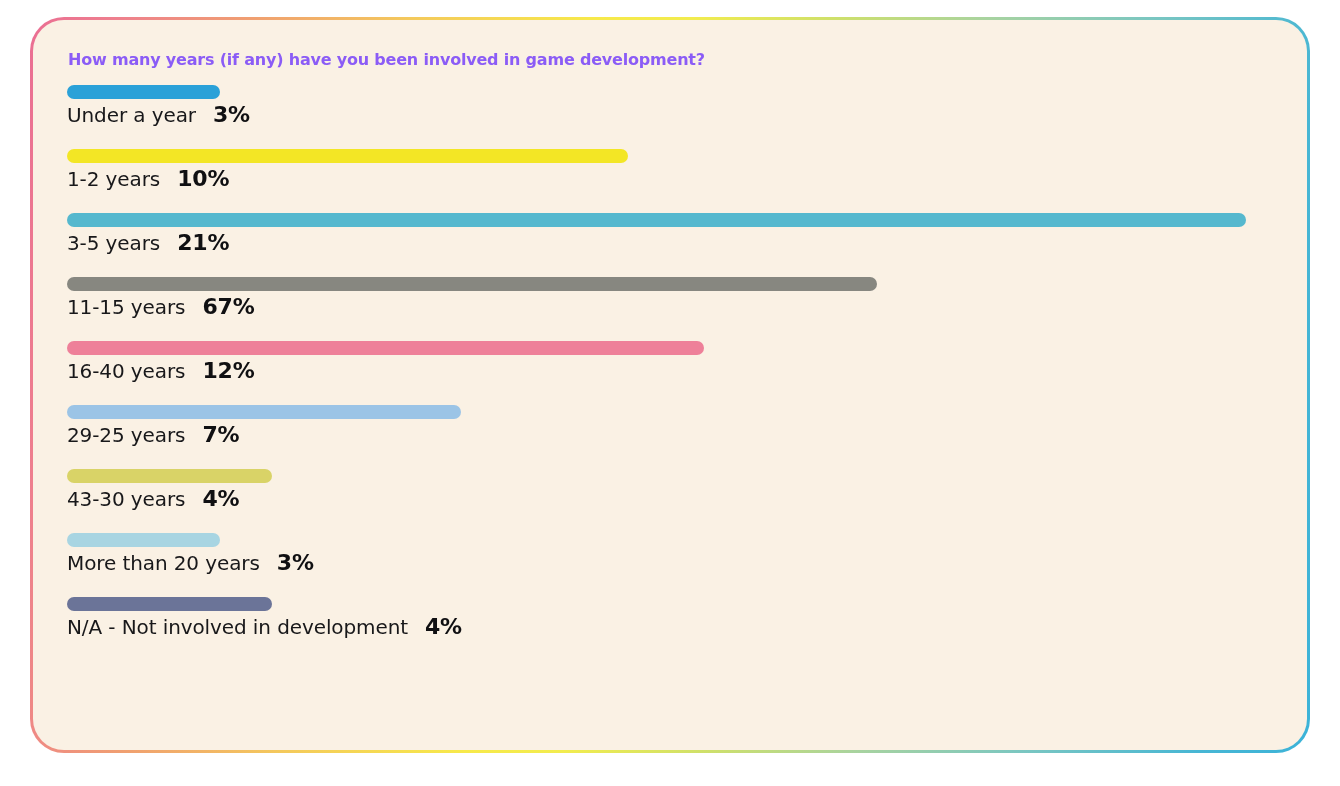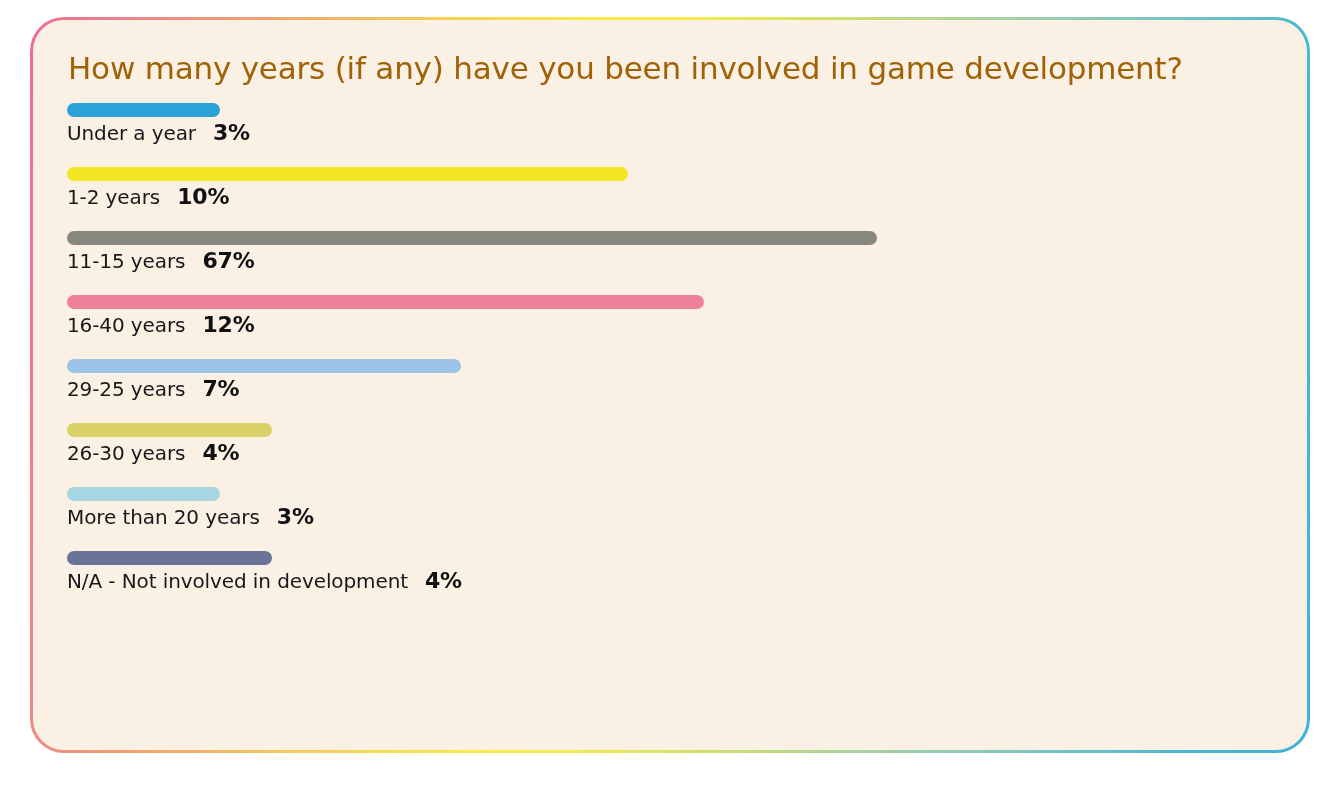--- a/index.html
+++ b/index.html
@@ -43,23 +43,23 @@
     height: 100%;
     border-radius: 31px;
     background: #faf1e4;
     box-sizing: border-box;
     padding: 30px 34px 18px 34px;
     overflow: hidden;
     position: relative;
   }
 
   #chart-title {
-    font-size: 31px;
-    font-weight: normal;
-    color: #a16207;
+    font-size: 16px;
+    font-weight: bold;
+    color: #8b5cf6;
     letter-spacing: -0.2px;
     margin: 0 0 16px 1px;
     line-height: 1.2;
     white-space: nowrap;
   }
 
   .bar-rows {
     display: block;
   }
 
@@ -123,20 +123,29 @@
           <div class="bar-track">
             <div class="bar-fill" style="width: 561px; background: rgb(243, 230, 37);"></div>
           </div>
           <div class="bar-label-line">
             <span class="bar-label">1-2 years</span>
             <span class="bar-value">10%</span>
           </div>
         </div>
         <div class="bar-row">
           <div class="bar-track">
+            <div class="bar-fill" style="width: 1179px; background: rgb(85, 184, 206);"></div>
+          </div>
+          <div class="bar-label-line">
+            <span class="bar-label">3-5 years</span>
+            <span class="bar-value">21%</span>
+          </div>
+        </div>
+        <div class="bar-row">
+          <div class="bar-track">
             <div class="bar-fill" style="width: 810px; background: rgb(135, 135, 128);"></div>
           </div>
           <div class="bar-label-line">
             <span class="bar-label">11-15 years</span>
             <span class="bar-value">67%</span>
           </div>
         </div>
         <div class="bar-row">
           <div class="bar-track">
             <div class="bar-fill" style="width: 637px; background: rgb(238, 128, 153);"></div>
@@ -153,21 +162,21 @@
           <div class="bar-label-line">
             <span class="bar-label">29-25 years</span>
             <span class="bar-value">7%</span>
           </div>
         </div>
         <div class="bar-row">
           <div class="bar-track">
             <div class="bar-fill" style="width: 205px; background: rgb(217, 211, 103);"></div>
           </div>
           <div class="bar-label-line">
-            <span class="bar-label">26-30 years</span>
+            <span class="bar-label">43-30 years</span>
             <span class="bar-value">4%</span>
           </div>
         </div>
         <div class="bar-row">
           <div class="bar-track">
             <div class="bar-fill" style="width: 153px; background: rgb(168, 213, 226);"></div>
           </div>
           <div class="bar-label-line">
             <span class="bar-label">More than 20 years</span>
             <span class="bar-value">3%</span>

